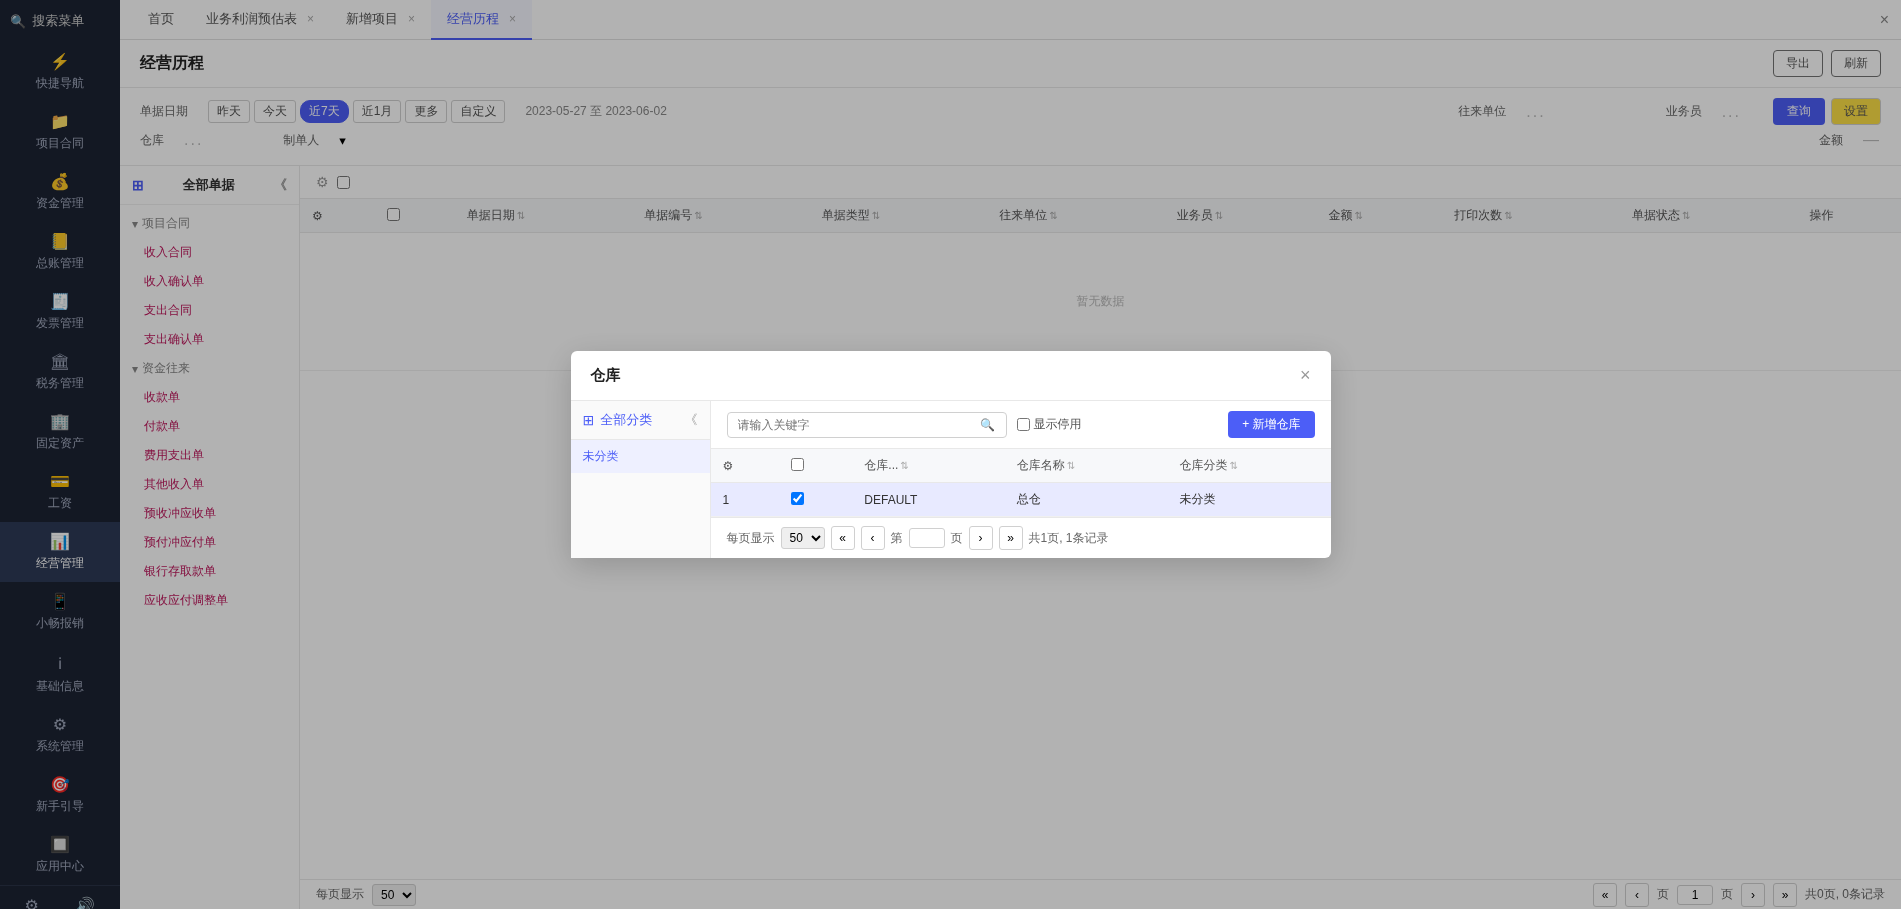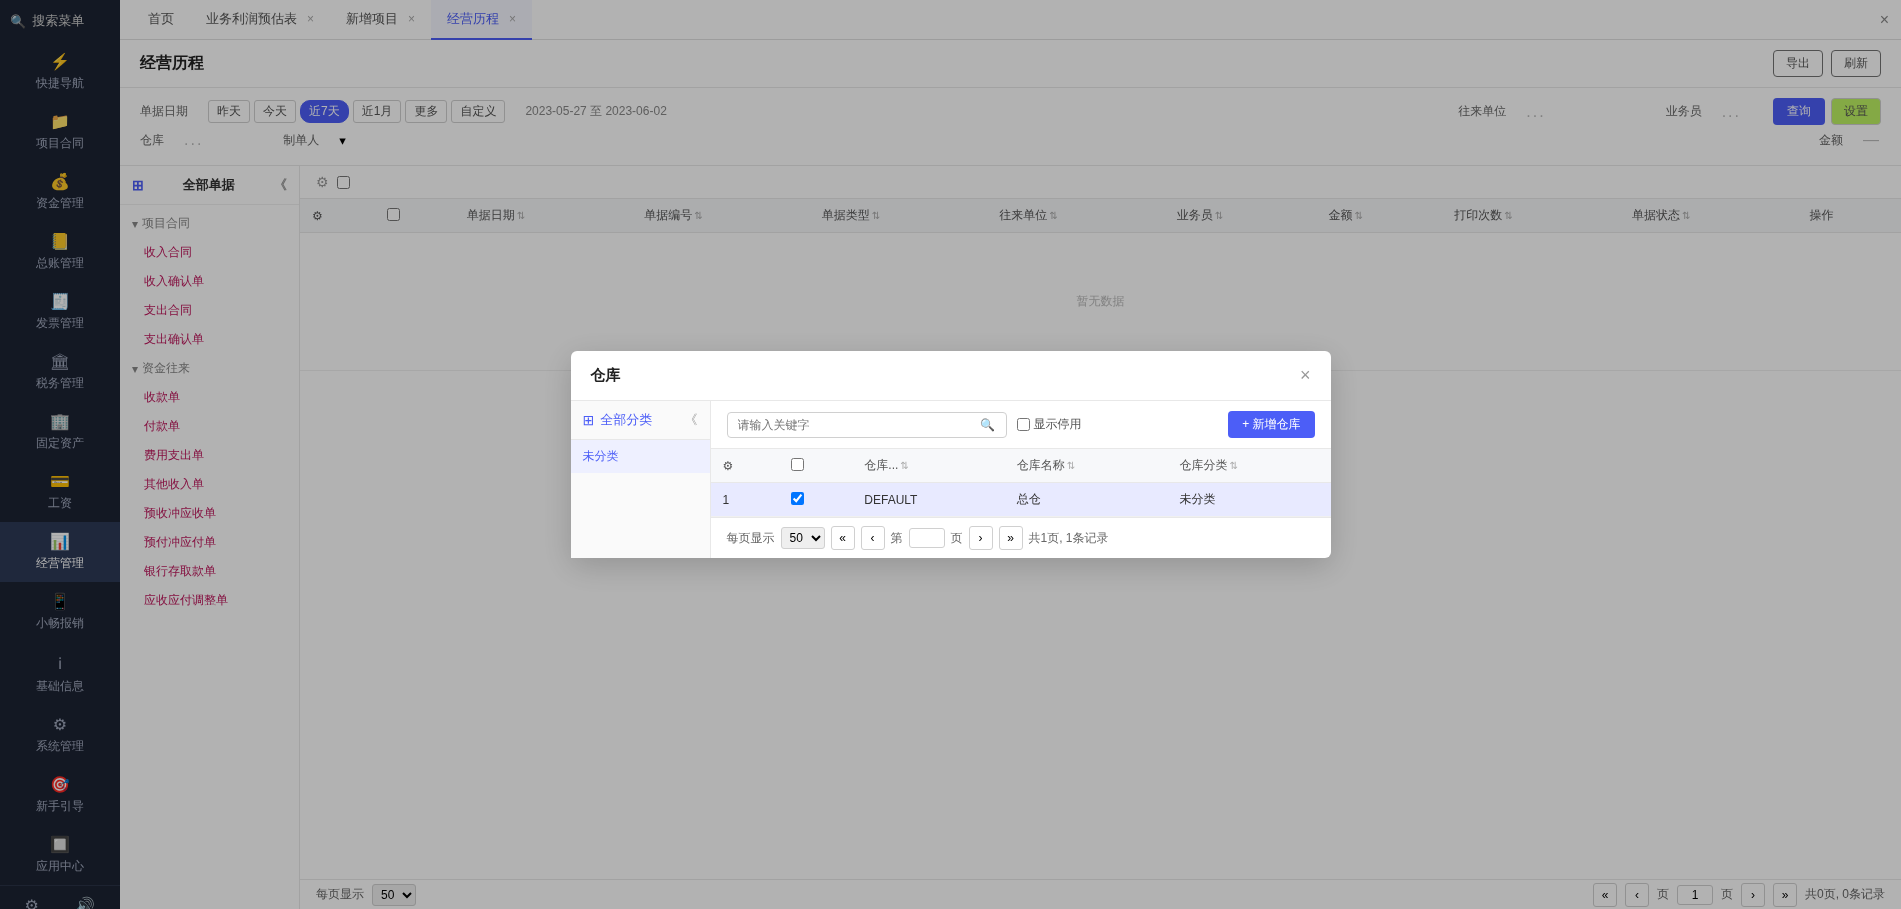--- a/index.html
+++ b/index.html
@@ -109,21 +109,21 @@
       background: #4c5ef7;
       color: #fff;
       border: none;
       padding: 4px 14px;
       border-radius: 4px;
       cursor: pointer;
       font-size: 12px;
     }
     .btn-setting {
       border: 1px solid #d0d0d0;
-      background: #bef264;
+      background: #fde047;
       padding: 4px 12px;
       border-radius: 4px;
       cursor: pointer;
       font-size: 12px;
       color: #555;
     }
 
     
     .filter-area {
       background: #fff;

